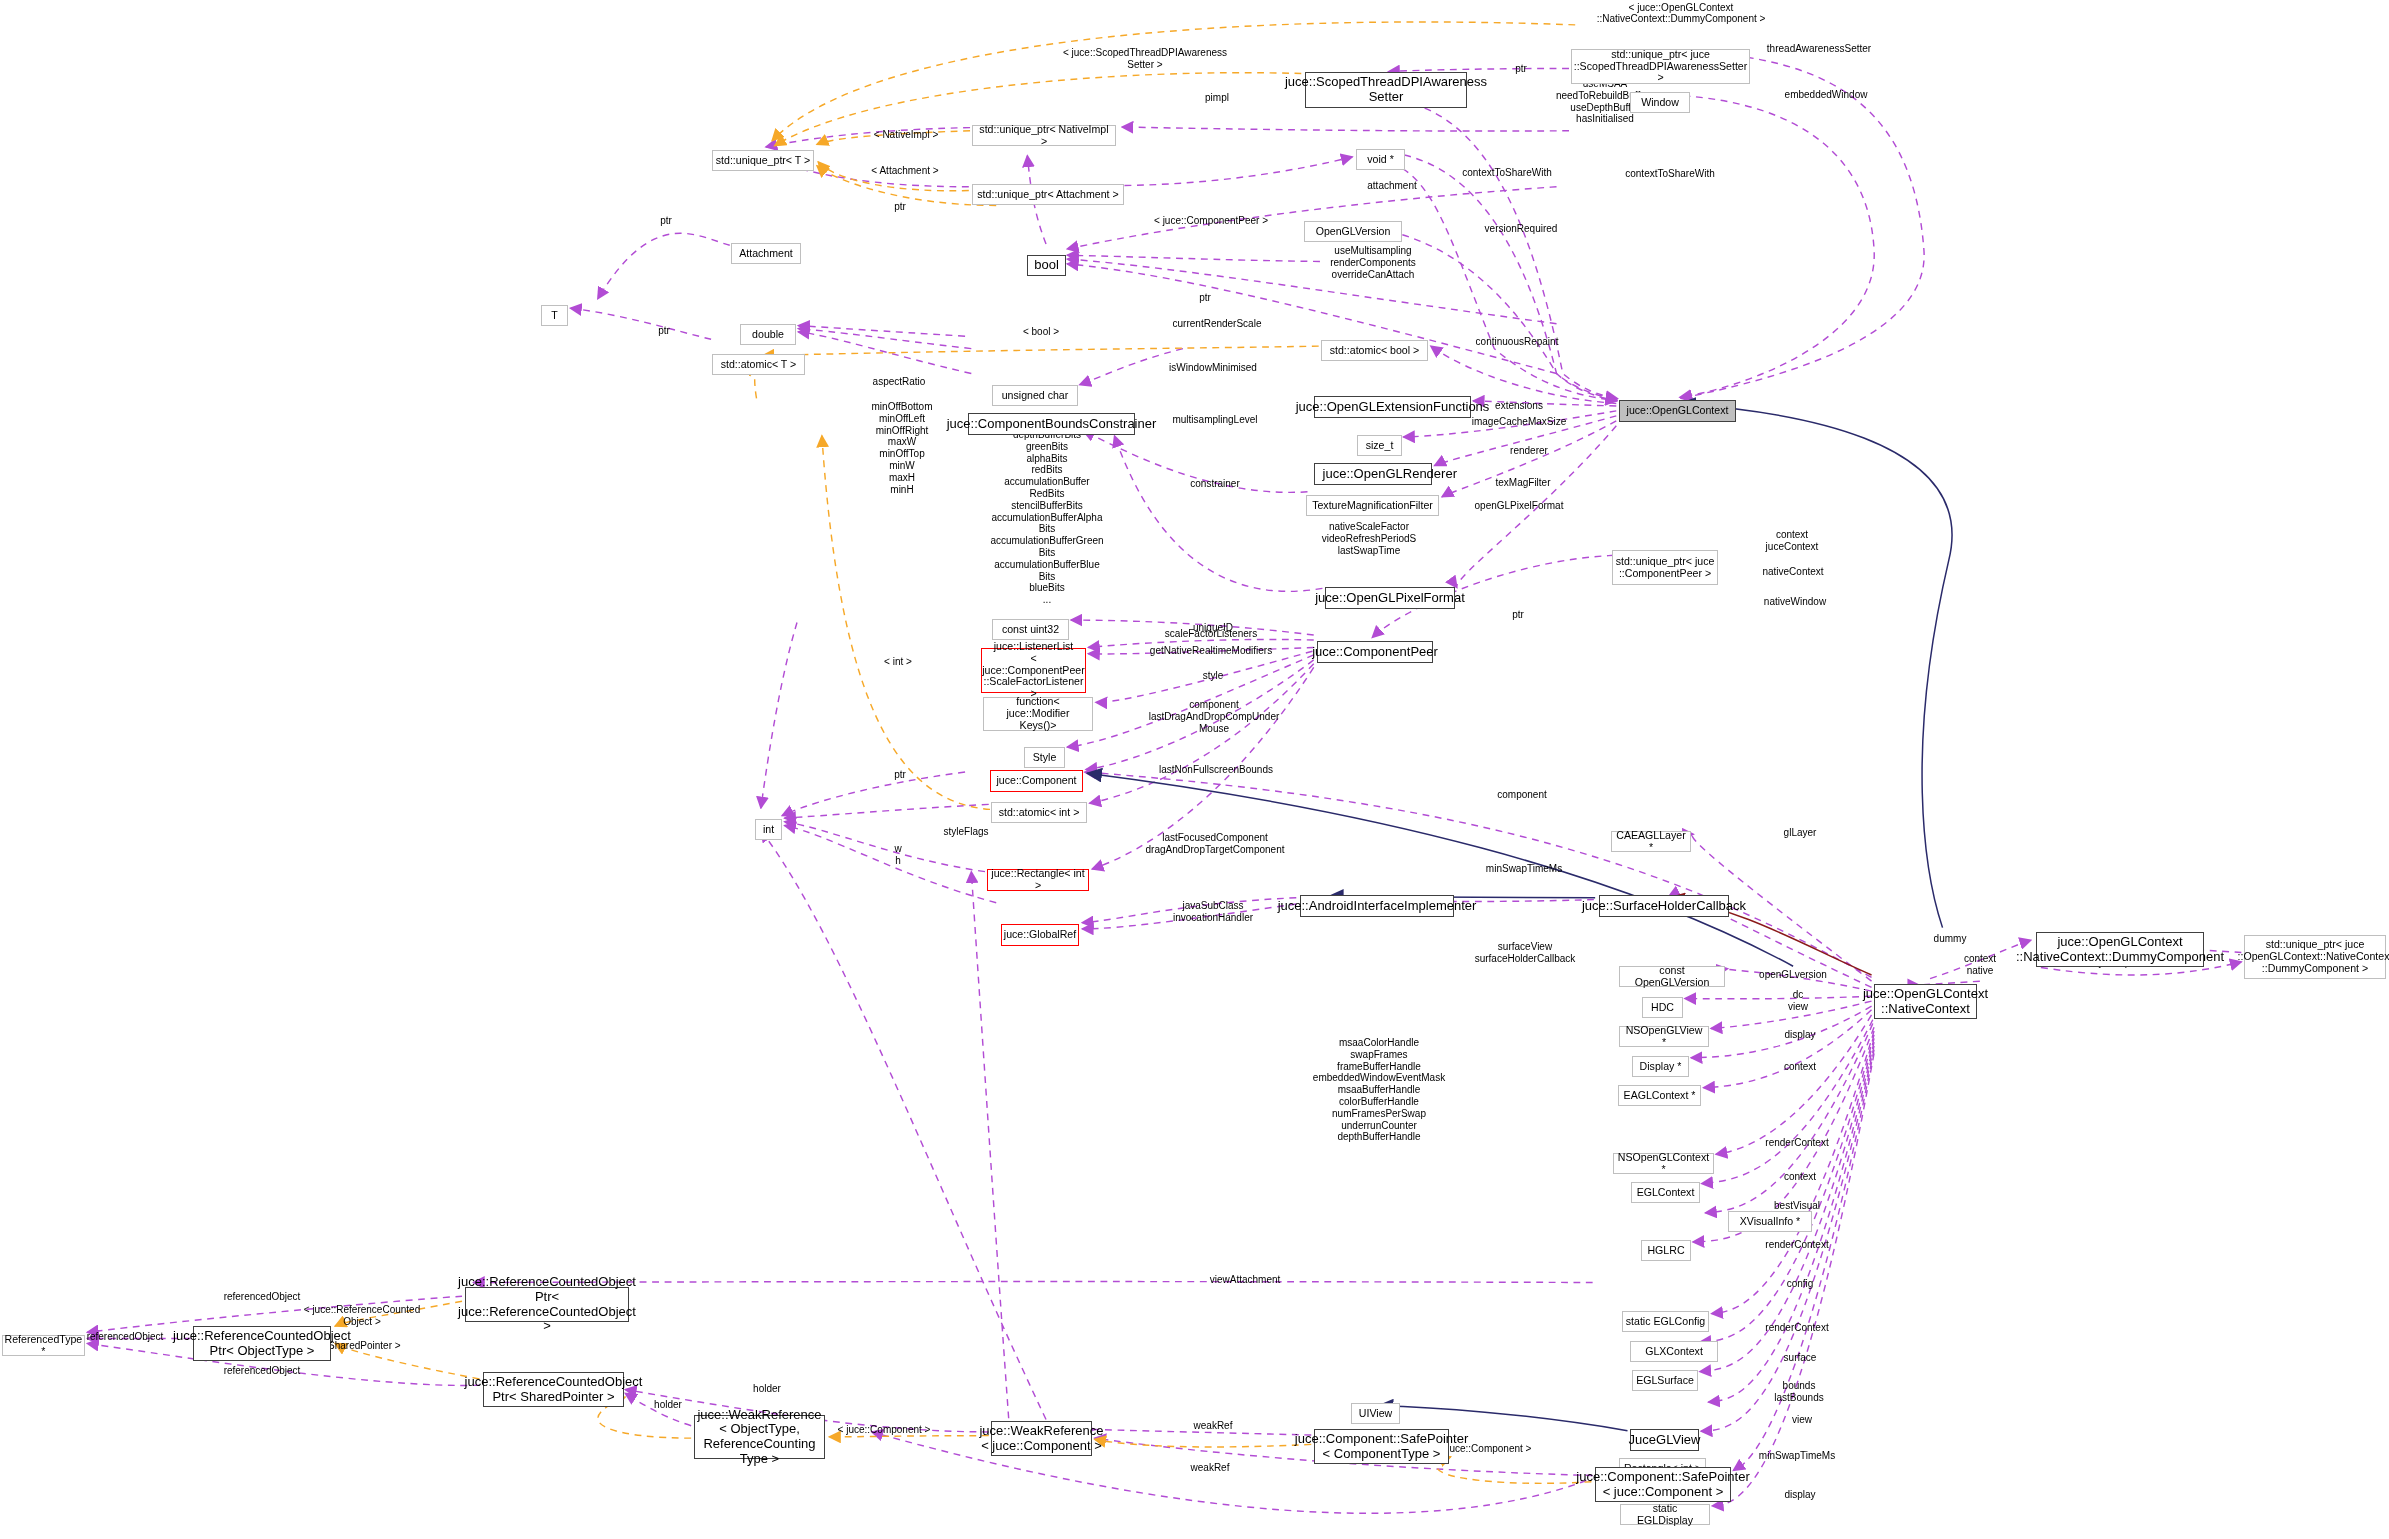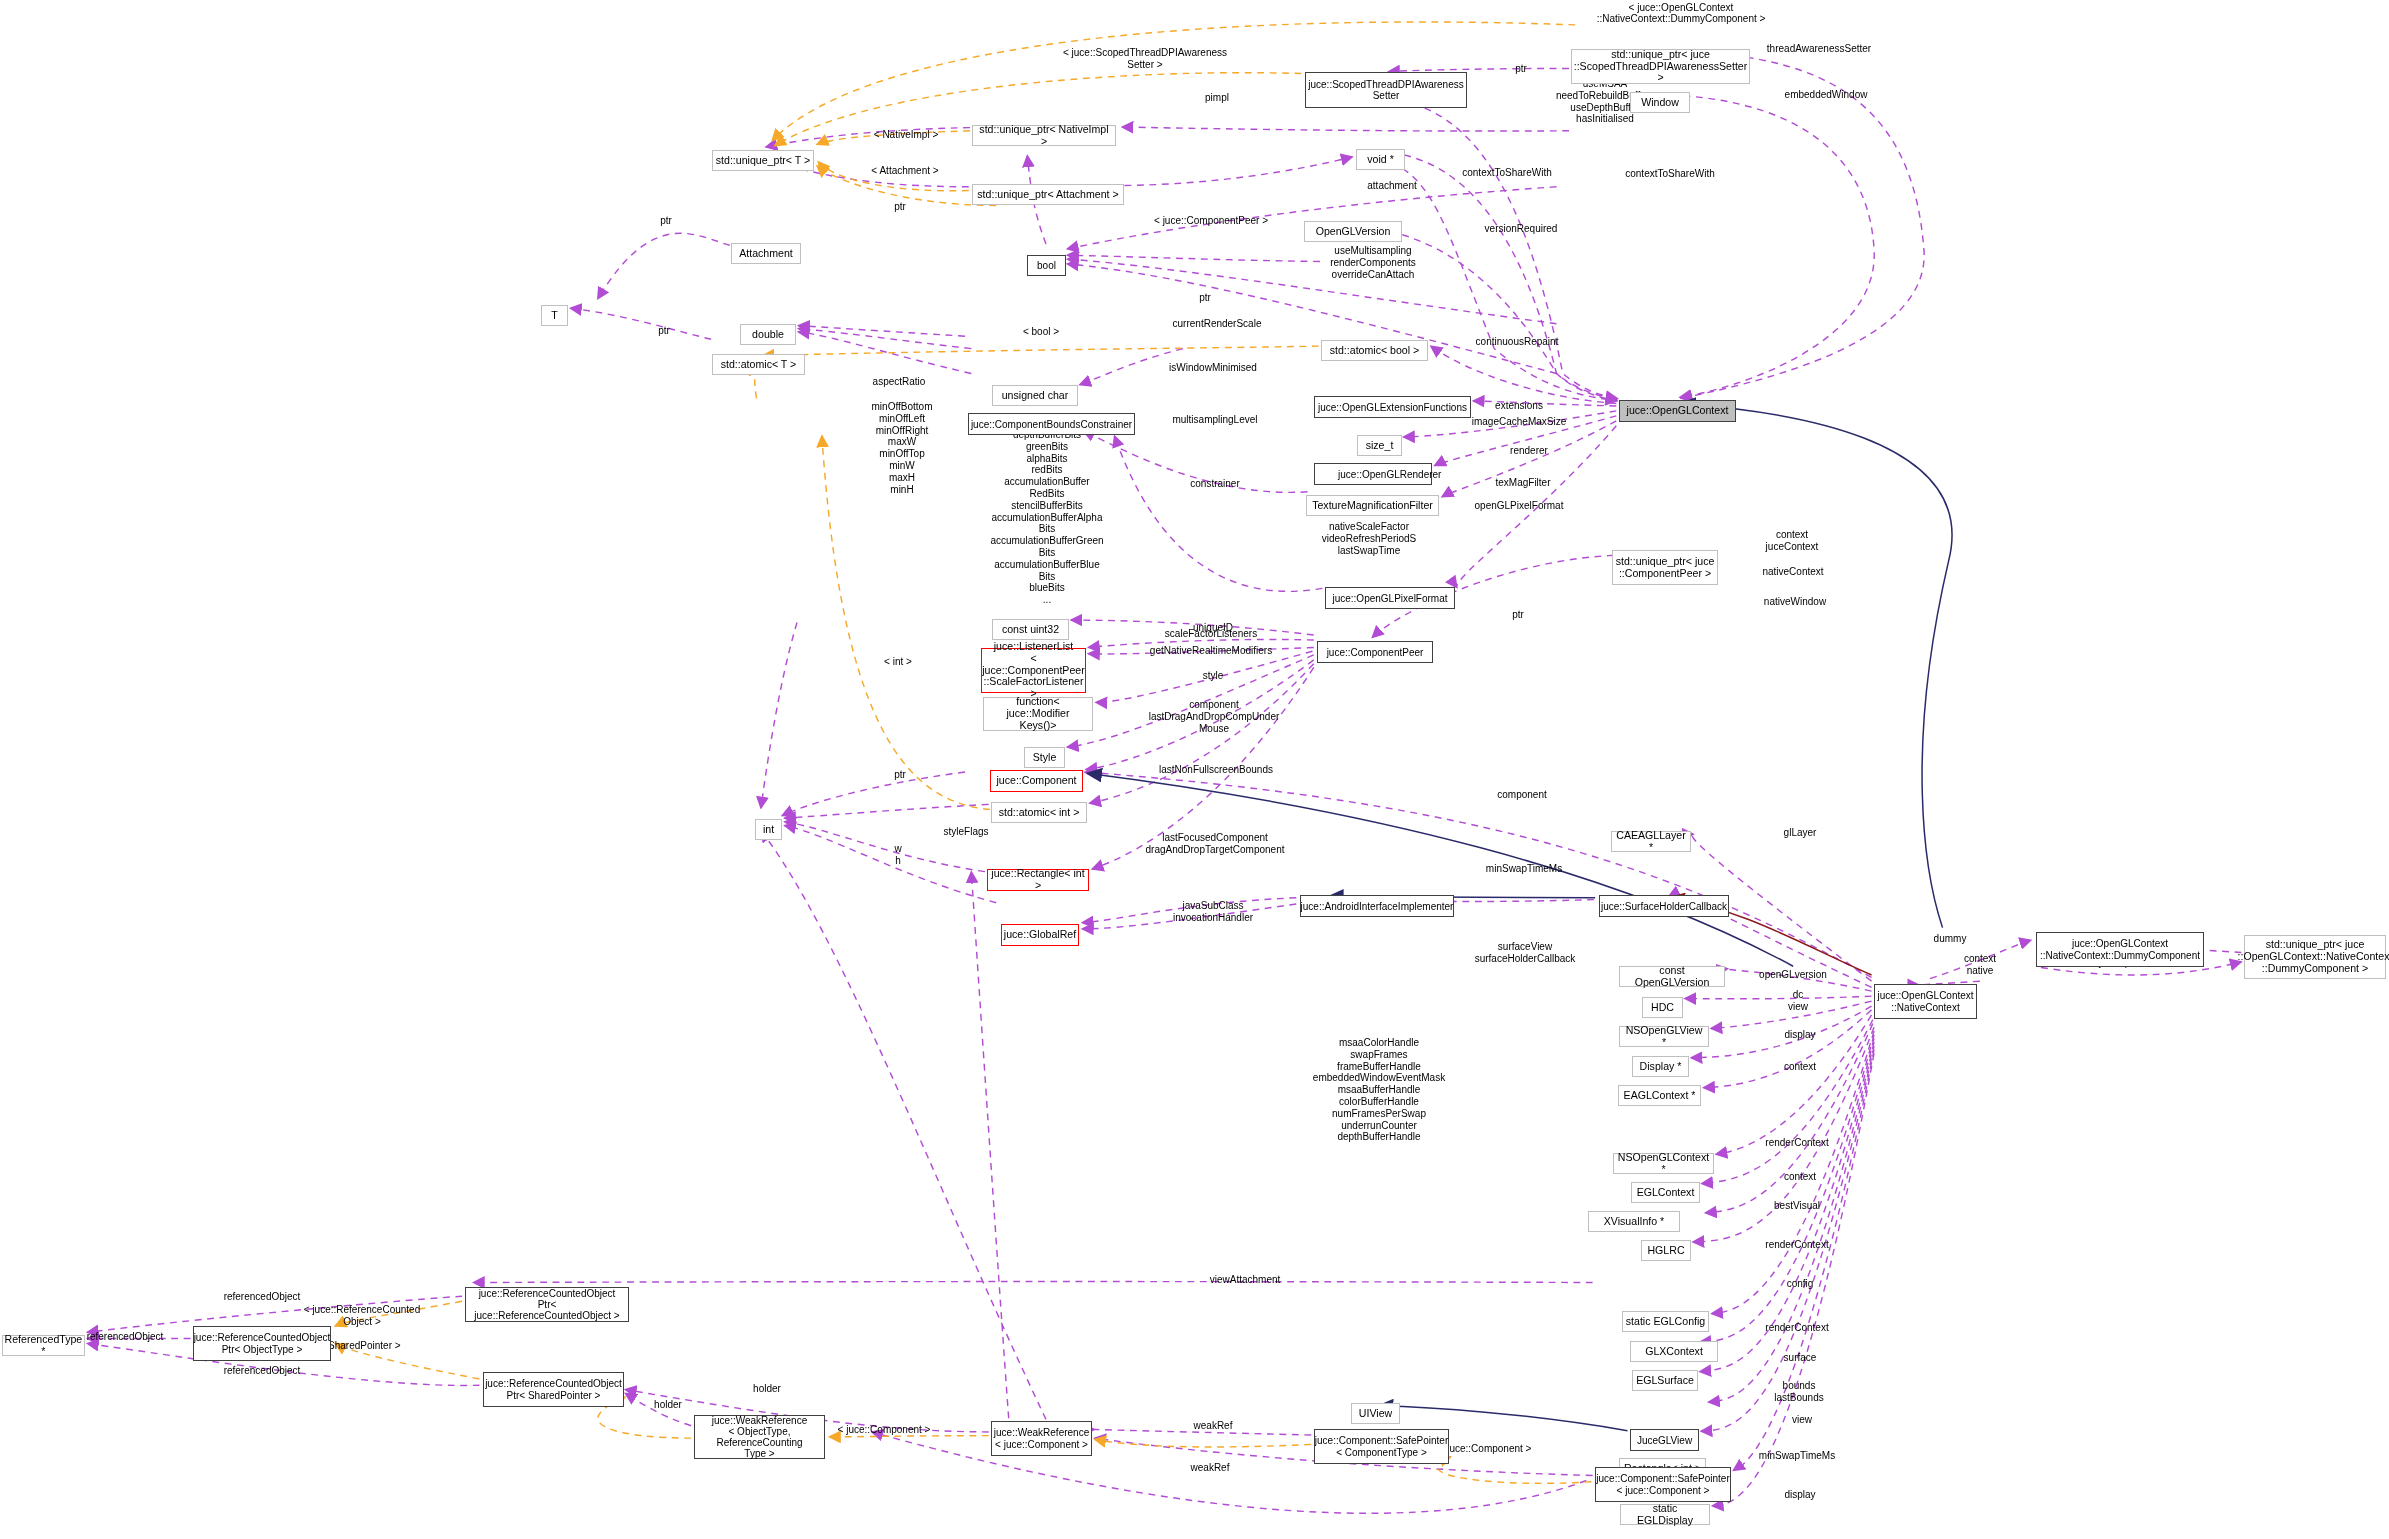--- a/index.html
+++ b/index.html
@@ -38,21 +38,21 @@
     z-index: 5;
   }
   
   .n-plain {
     border: 0.6px solid #bfbfbf;
     font-size: 10.6px;
   }
   
   .n-class {
     border: 1.2px solid #404040;
-    font-size: 10px;
+    font-size: 13px;
   }
   
   .n-red {
     border: 1.2px solid #ff0000;
     font-size: 10.6px;
   }
   
   .n-focus {
     border: 1.2px solid #404040;
     background: #bfbfbf;
@@ -276,21 +276,21 @@
 ::DummyComponent &gt;</div>
       <div class="node n-plain" style="left: 1619px; top: 966px; width: 106px; height: 21px;">const OpenGLVersion</div>
       <div class="node n-class" style="left: 1874px; top: 984px; width: 103px; height: 35px;">juce::OpenGLContext
 ::NativeContext</div>
       <div class="node n-plain" style="left: 1642px; top: 997px; width: 41px; height: 21px;">HDC</div>
       <div class="node n-plain" style="left: 1619px; top: 1026px; width: 90px; height: 21px;">NSOpenGLView *</div>
       <div class="node n-plain" style="left: 1632px; top: 1056px; width: 57px; height: 21px;">Display *</div>
       <div class="node n-plain" style="left: 1618px; top: 1085px; width: 83px; height: 21px;">EAGLContext *</div>
       <div class="node n-plain" style="left: 1613px; top: 1153px; width: 101px; height: 21px;">NSOpenGLContext *</div>
       <div class="node n-plain" style="left: 1631px; top: 1182px; width: 69px; height: 21px;">EGLContext</div>
-      <div class="node n-plain" style="left: 1588px; top: 1211px; width: 92px; height: 21px;">XVisualInfo *</div>
+      <div class="node n-plain" style="left: 1728px; top: 1211px; width: 84px; height: 21px;">XVisualInfo *</div>
       <div class="node n-plain" style="left: 1641px; top: 1240px; width: 50px; height: 21px;">HGLRC</div>
       <div class="node n-class" style="left: 465px; top: 1287px; width: 164px; height: 35px;">juce::ReferenceCountedObject
 Ptr&lt; juce::ReferenceCountedObject &gt;</div>
       <div class="node n-plain" style="left: 1.9px; top: 1335px; width: 83px; height: 21px;">ReferencedType *</div>
       <div class="node n-class" style="left: 193px; top: 1326px; width: 138px; height: 35px;">juce::ReferenceCountedObject
 Ptr&lt; ObjectType &gt;</div>
       <div class="node n-plain" style="left: 1622px; top: 1311px; width: 87px; height: 21px;">static EGLConfig</div>
       <div class="node n-plain" style="left: 1630px; top: 1341px; width: 88px; height: 21px;">GLXContext</div>
       <div class="node n-plain" style="left: 1632px; top: 1370px; width: 66px; height: 21px;">EGLSurface</div>
       <div class="node n-class" style="left: 483px; top: 1372px; width: 141px; height: 35px;">juce::ReferenceCountedObject

